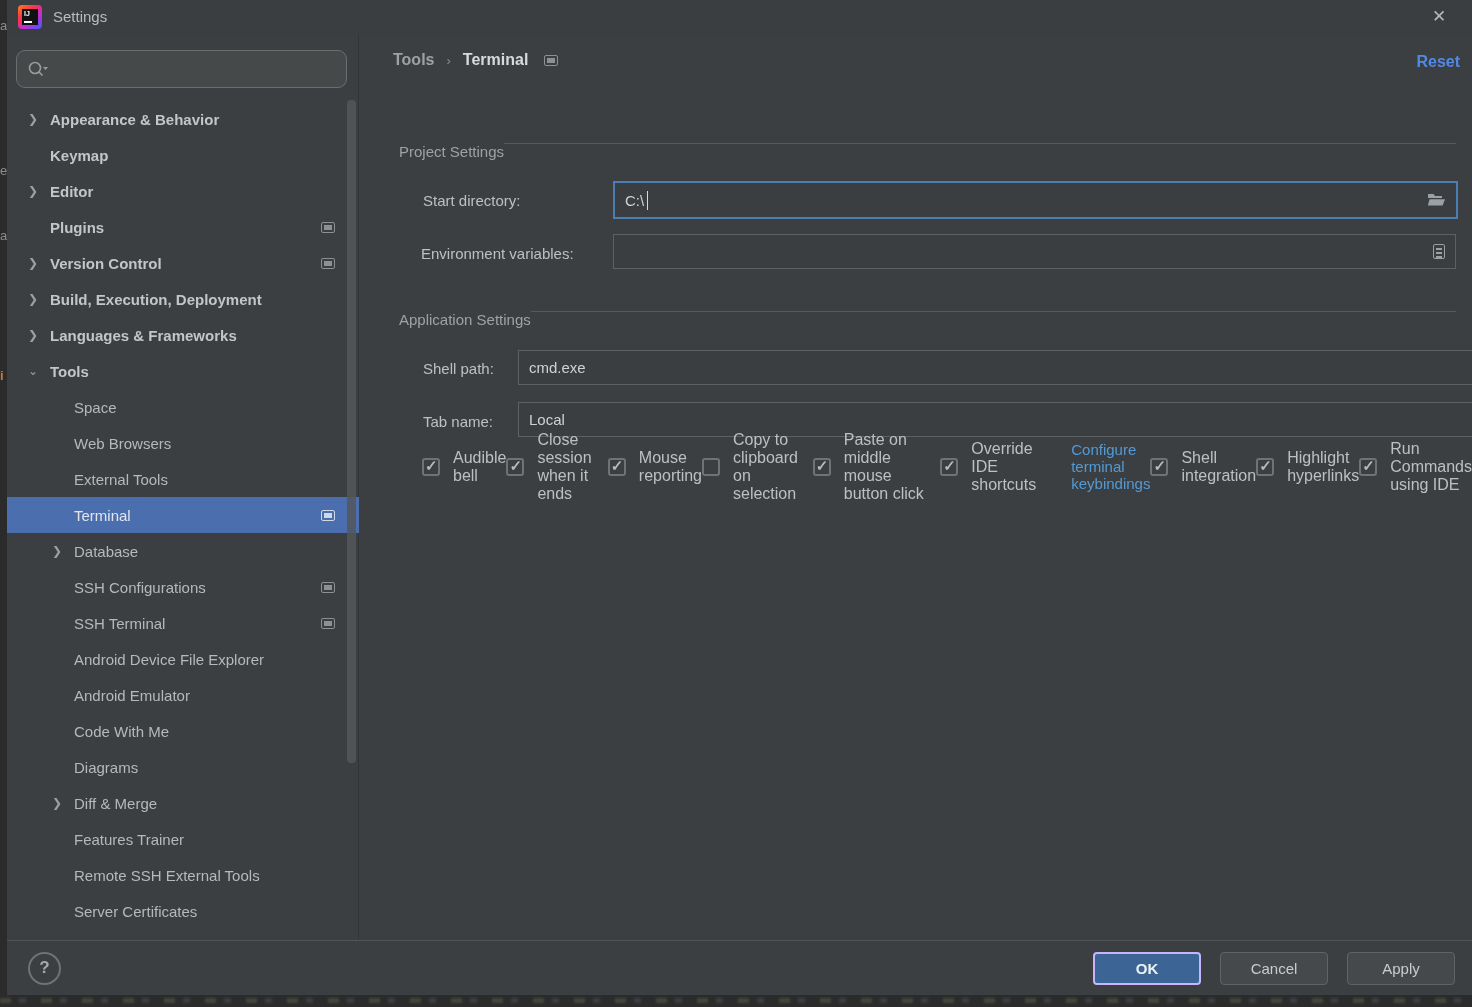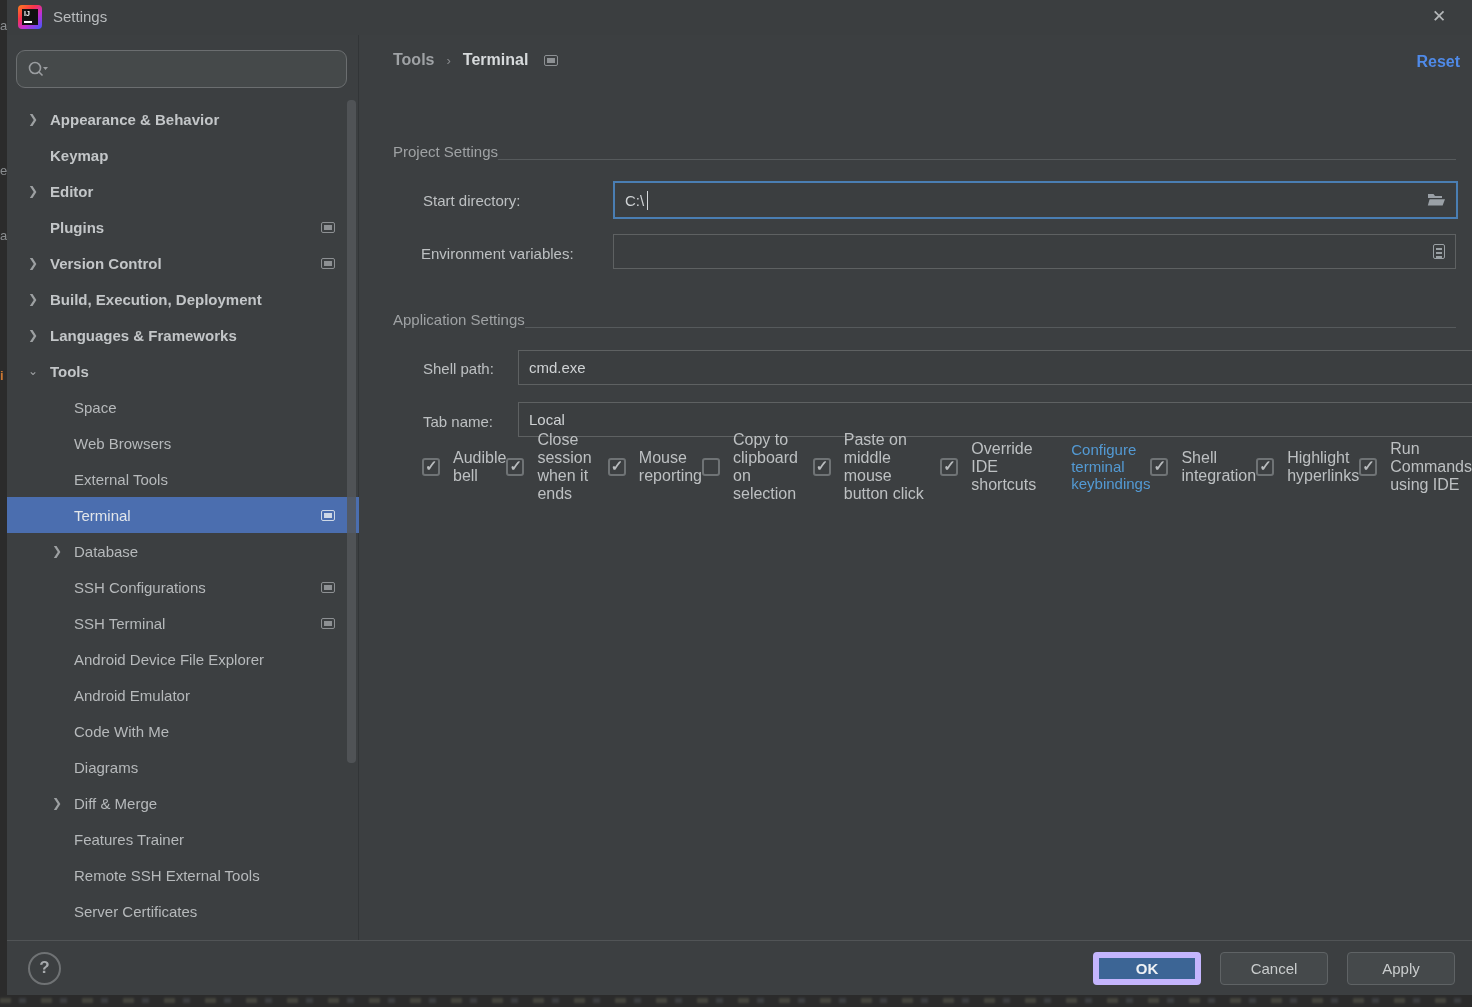--- a/index.html
+++ b/index.html
@@ -51,21 +51,21 @@
 
   
   .content { position:absolute; left:352px; top:35px; width:1113px; height:905px; background:#3c3f41; }
   .breadcrumb { position:absolute; left:34px; top:16px; display:flex; align-items:center; gap:12px; font-size:16px; }
   .bc-parent { color:#9fa2a5; font-weight:bold; }
   .bc-sep { color:#87898c; font-size:13px; }
   .bc-current { color:#d7dadc; font-weight:bold; }
   .bc-mon { margin-left:4px; }
   .reset-link { position:absolute; right:12px; top:18px; color:#4f8ae8; font-weight:bold; font-size:16px; cursor:pointer; }
 
-  .group-hdr { position:absolute; left:34px; right:16px; display:flex; align-items:flex-end; gap:0; }
+  .group-hdr { position:absolute; left:40px; right:16px; display:flex; align-items:flex-start; gap:0; }
   .group-hdr .t { font-size:15px; color:#9fa2a4; white-space:nowrap; }
   .group-hdr .line { flex:1; border-top:1px solid #565a5c; }
 
   .fld-label { position:absolute; font-size:15px; color:#bdc0c2; }
   .fld { position:absolute; height:35px; background:#3b3e40; border:1px solid #5e6162; display:flex; align-items:center; padding:0 10px; }
   .fld.focused { border:2px solid #4a7eb3; }
   .fld input { flex:1; background:transparent; border:none; outline:none; color:#cfd2d4; font-size:15px; font-family:"Liberation Sans",sans-serif; }
   .caret { width:1px; height:19px; background:#d6d9db; margin-left:-2px; }
   .fld .trail-ico { flex:none; margin-left:8px; }
 
@@ -77,21 +77,21 @@
   .checkbox { width:18px; height:18px; border:2px solid #6f7375; border-radius:3px; position:relative; flex:none; cursor:pointer; }
   .checkbox.checked::after { content:"✓"; position:absolute; left:1px; top:-3px; font-size:15px; font-weight:bold; color:#b8bbbd; }
   .check-row .clbl { font-size:16px; color:#bdc0c2; }
   .check-row .clink { font-size:15px; color:#539ad4; margin-left:22px; cursor:pointer; }
 
   
   .footer { position:absolute; left:0; bottom:0; width:100%; height:55px; background:#3c3f41; border-top:1px solid #515456; display:flex; align-items:center; }
   .help-btn { margin-left:21px; width:33px; height:33px; border:2px solid #6f7274; border-radius:50%; color:#a7aaad; font-size:17px; font-weight:bold; display:flex; align-items:center; justify-content:center; cursor:pointer; }
   .btns { margin-left:auto; margin-right:17px; display:flex; gap:19px; }
   .btn { width:108px; height:33px; border-radius:4px; font-size:15px; display:flex; align-items:center; justify-content:center; cursor:pointer; }
-  .btn.primary { background:#3c6595; border:6px solid #c4b5fd; color:#eef1f4; font-weight:bold; }
+  .btn.primary { background:#3c6595; border:2px solid #c4b5fd; color:#eef1f4; font-weight:bold; }
   .btn.plain { background:#45494b; border:1px solid #5f6365; color:#c9cccd; }
 
   svg { display:block; }
 </style>
 </head>
 <body>
 
 <div class="stage">
 
   <div class="edge-strip" id="edgeStrip">

